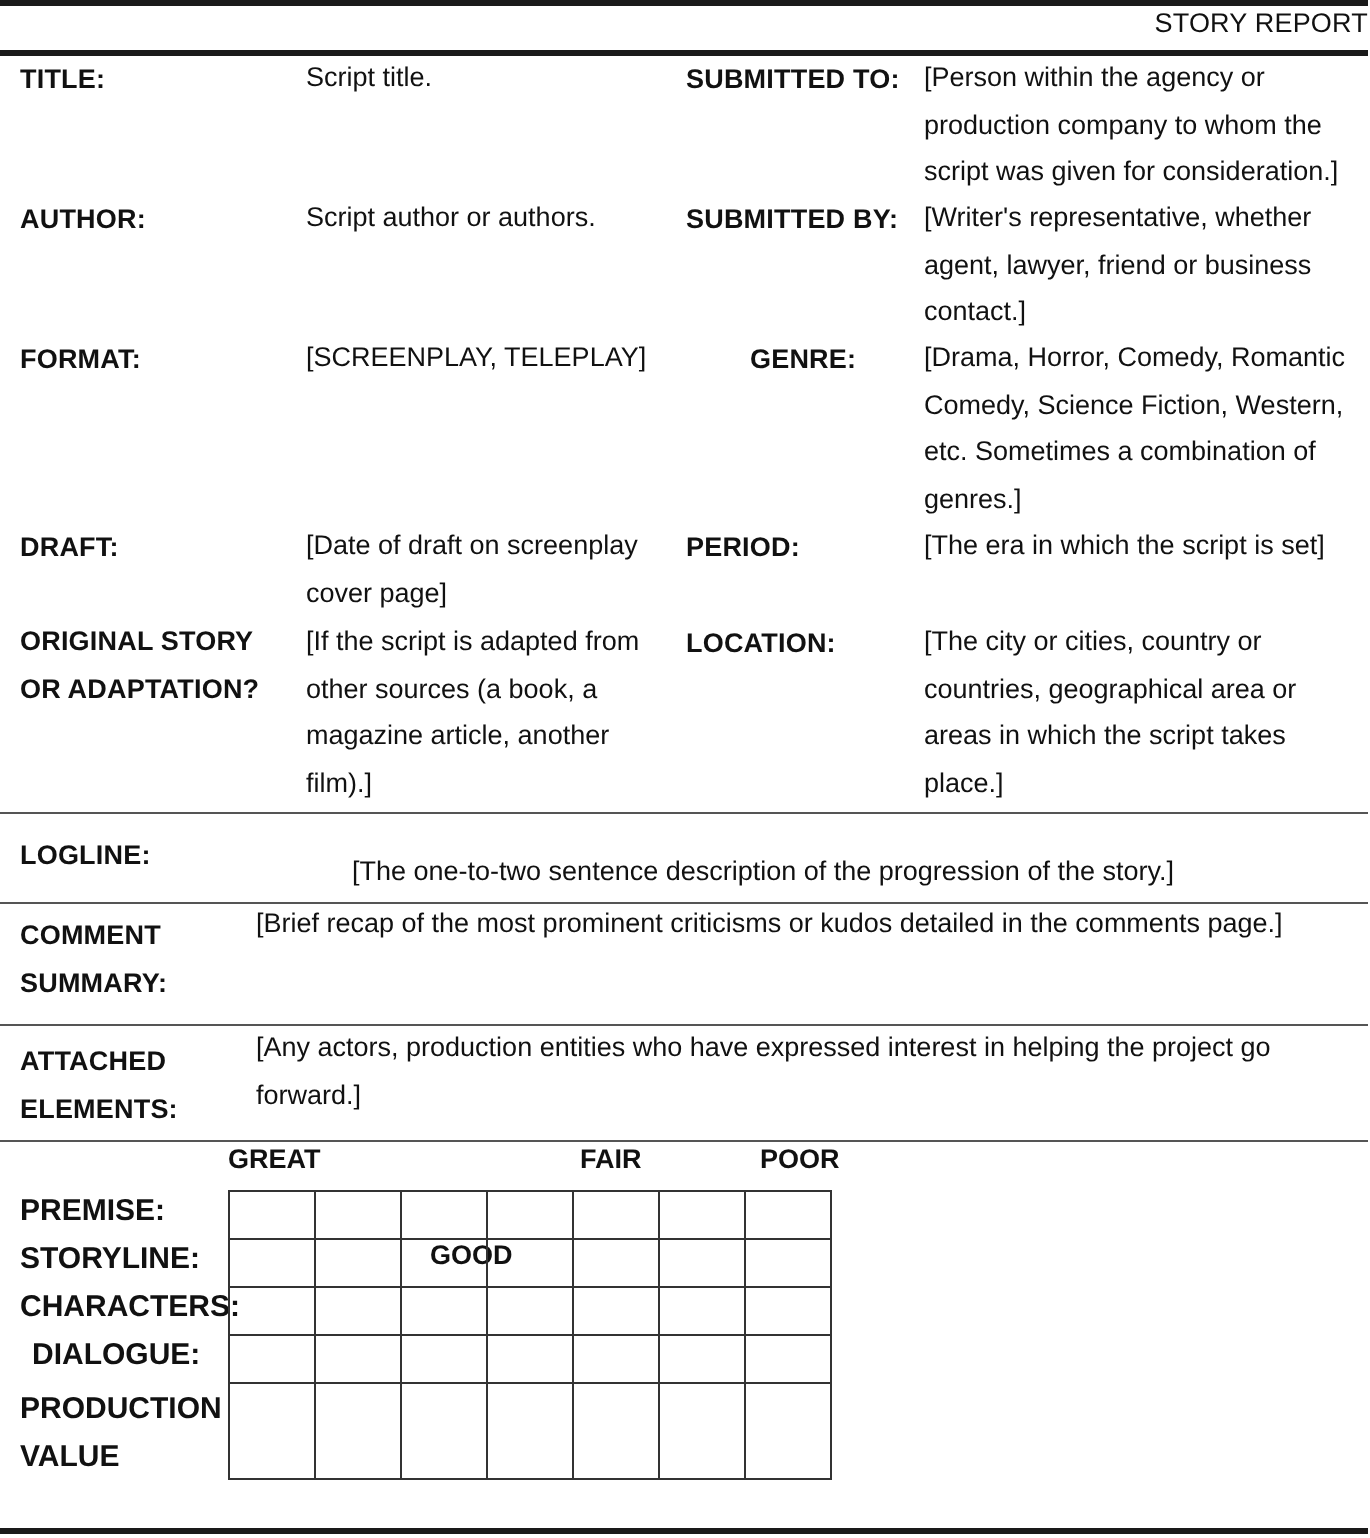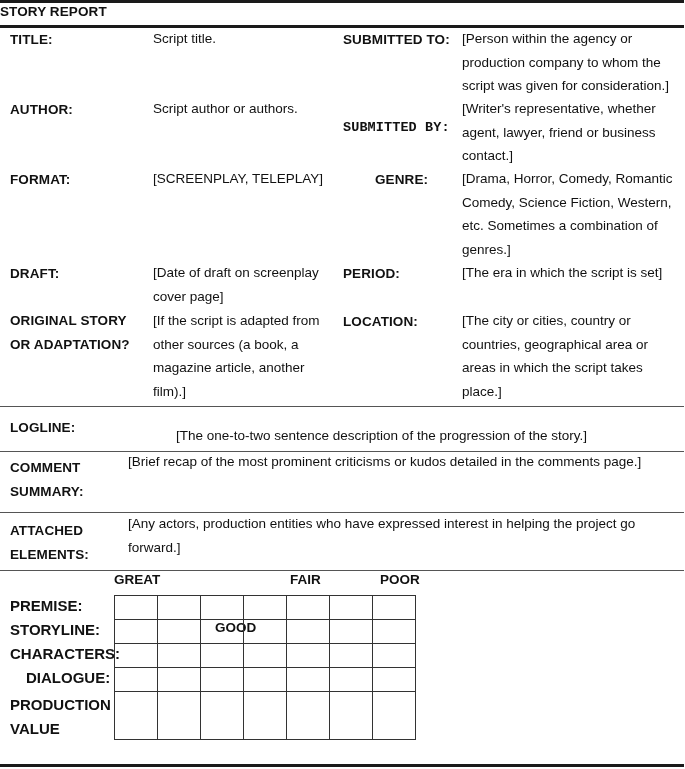--- a/index.html
+++ b/index.html
@@ -6,21 +6,21 @@
     body {
       width: 685px; height: 769px; position: relative; overflow: hidden;
       font-family: "Liberation Sans", sans-serif; color: #111111;
     }
     .abs { position: absolute; white-space: nowrap; }
     .lbl { font-weight: bold; font-size: 13.5px; letter-spacing: 0.1px; }
     .val { font-size: 13.5px; line-height: 23.5px; white-space: normal; }
     .hr { position: absolute; left: 0; width: 684px; background: #1a1a1a; }
     .hr.thick { height: 3px; }
     .hr.thin { height: 1px; background: #555; }
-    .title { left: 0; width: 684px; top: 4px; text-align: left; font-weight: bold; font-size: 13.5px; }
+    .title { left: 0; width: 684px; top: 4px; text-align: right; font-weight: normal; font-size: 13.5px; }
     .c1 { left: 10px; }
     .c2 { left: 153px; width: 182px; }
     .c3 { left: 343px; }
     .c4 { left: 462px; width: 220px; }
     .multi-lbl { line-height: 23.5px; white-space: normal; }
     .grid { position: absolute; left: 114px; top: 595px; border-collapse: collapse; }
     .grid td { border: 1.3px solid #333; width: 42px; padding: 0; }
     .grid tr.r24 td { height: 23px; }
     .grid tr.r48 td { height: 47px; }
     .rating-lbl { font-weight: bold; font-size: 15px; }
@@ -33,21 +33,21 @@
 <div class="abs lbl title">STORY REPORT</div>
 <div class="hr thick" style="top:25px;"></div>
 
 <div class="abs lbl c1" style="top:32px;">TITLE:</div>
 <div class="abs val c2" style="top:27px;">Script title.</div>
 <div class="abs lbl c3" style="top:32px;">SUBMITTED TO:</div>
 <div class="abs val c4" style="top:27px;">[Person within the agency or production company to whom the script was given for consideration.]</div>
 
 <div class="abs lbl c1" style="top:102px;">AUTHOR:</div>
 <div class="abs val c2" style="top:97px;">Script author or authors.</div>
-<div class="abs lbl c3" style="top:120px;font-family:Liberation Mono, monospace;">SUBMITTED BY:</div>
+<div class="abs lbl c3" style="top:102px;">SUBMITTED BY:</div>
 <div class="abs val c4" style="top:97px;">[Writer's representative, whether agent, lawyer, friend or business contact.]</div>
 
 <div class="abs lbl c1" style="top:172px;">FORMAT:</div>
 <div class="abs val c2" style="top:167px;">[SCREENPLAY, TELEPLAY]</div>
 <div class="abs lbl" style="top:172px; left:347px;margin-left:28px;">GENRE:</div>
 <div class="abs val c4" style="top:167px;">[Drama, Horror, Comedy, Romantic Comedy, Science Fiction, Western, etc. Sometimes a combination of genres.]</div>
 
 <div class="abs lbl c1" style="top:266px;">DRAFT:</div>
 <div class="abs val c2" style="top:261px; width:180px;">[Date of draft on screenplay cover page]</div>
 <div class="abs lbl c3" style="top:266px;">PERIOD:</div>
@@ -76,21 +76,21 @@
 <div class="hr thin" style="top:570px;"></div>
 
 <div class="abs col-hdr" style="left:114px;">GREAT</div>
 <div class="abs col-hdr" style="left:215px;margin-top:48px;">GOOD</div>
 <div class="abs col-hdr" style="left:290px;">FAIR</div>
 <div class="abs col-hdr" style="left:380px;">POOR</div>
 
 <div class="abs rating-lbl" style="left:10px; top:597px;">PREMISE:</div>
 <div class="abs rating-lbl" style="left:10px; top:621px;">STORYLINE:</div>
 <div class="abs rating-lbl" style="left:10px; top:645px;">CHARACTERS:</div>
-<div class="abs rating-lbl" style="left:26px; top:669px;">DIALOGUE:</div>
+<div class="abs rating-lbl" style="left:16px; top:669px;">DIALOGUE:</div>
 <div class="abs rating-lbl" style="left:10px; top:693px; width:95px; white-space:normal; line-height:24px;">PRODUCTION VALUE</div>
 
 <table class="grid">
   <tbody>
       <tr class="r24">
     <td></td>
         <td></td>
         <td></td>
         <td></td>
         <td></td>

